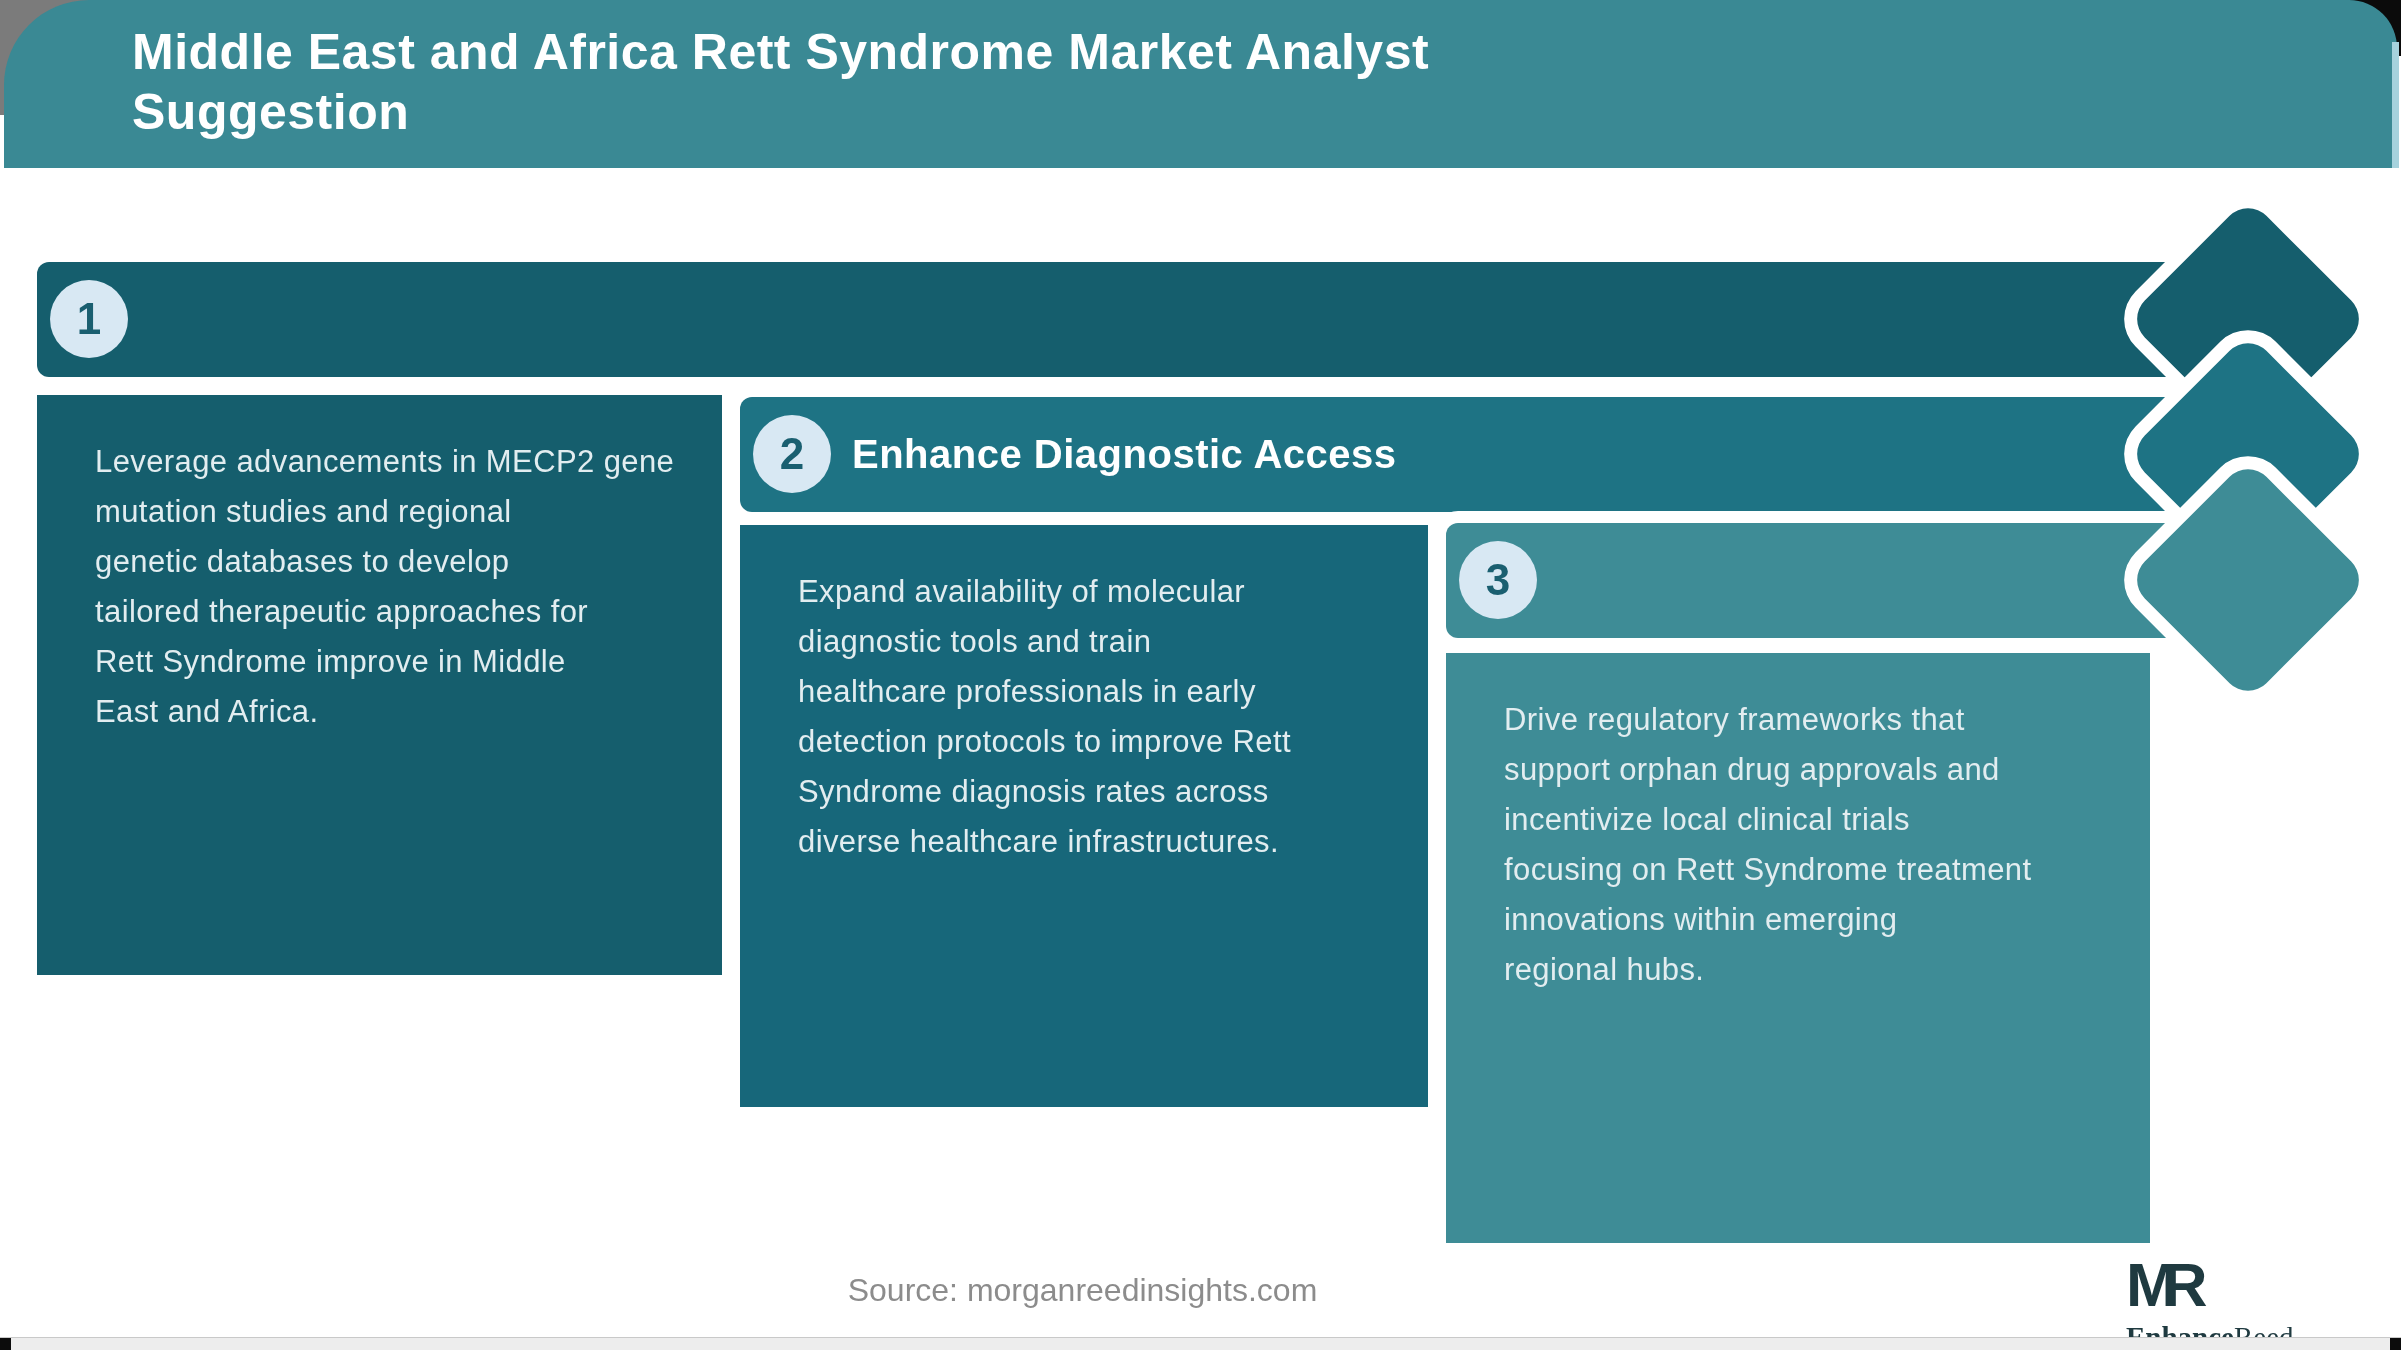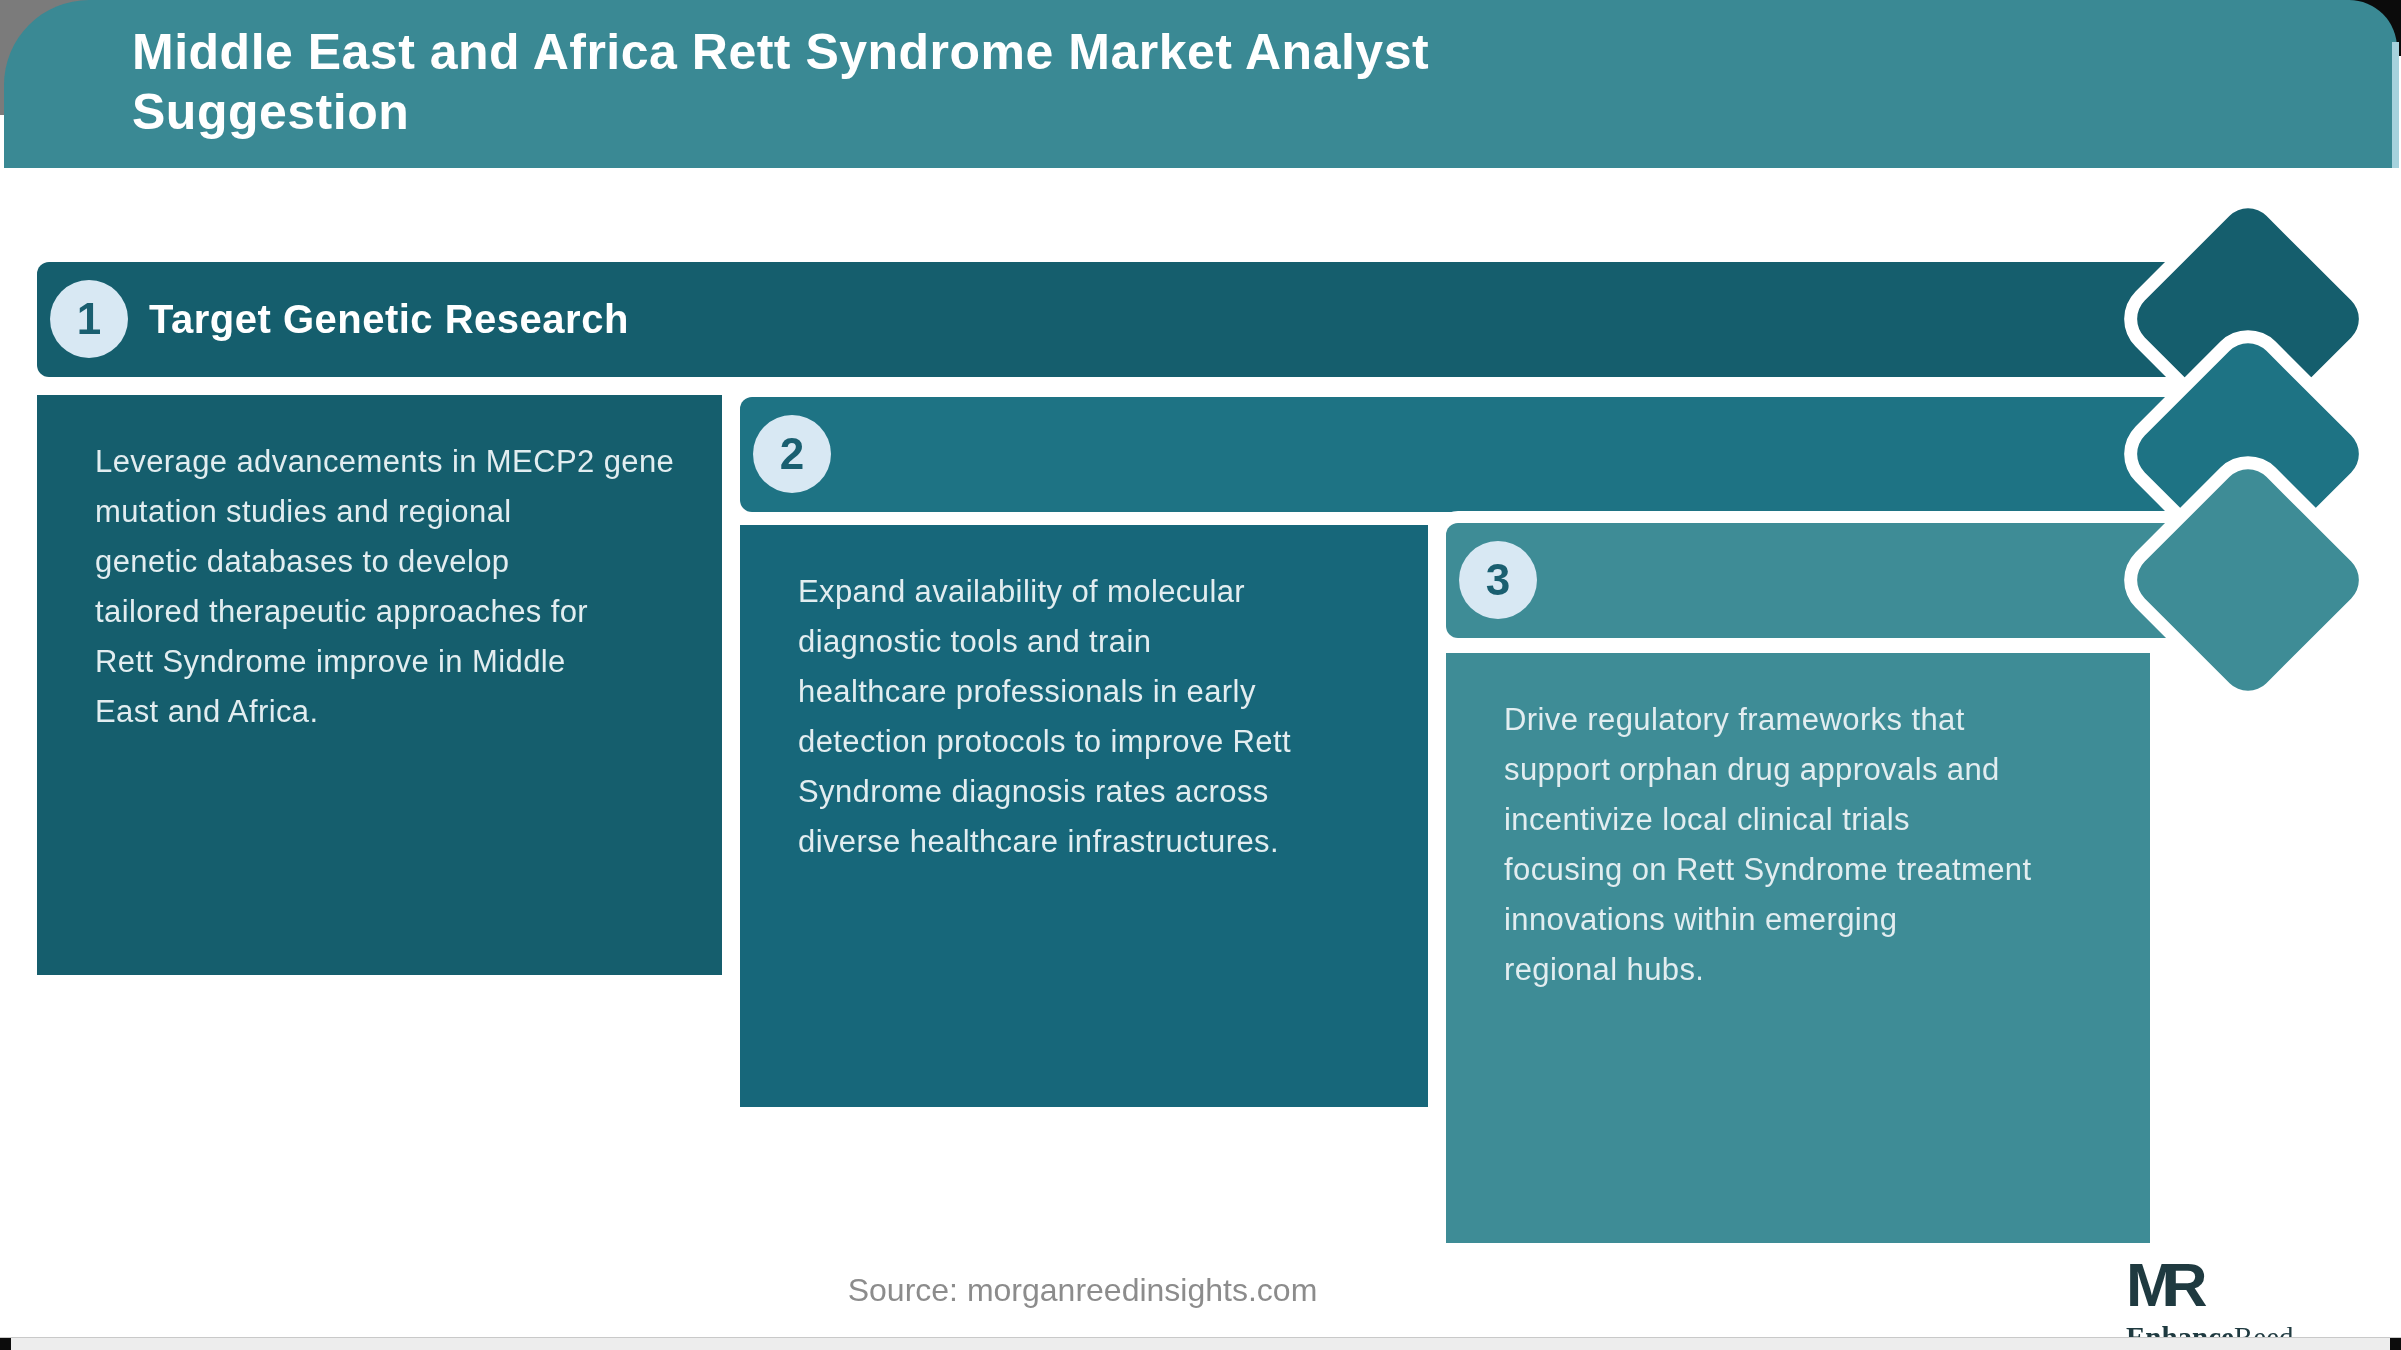--- a/index.html
+++ b/index.html
@@ -91,30 +91,30 @@
   <div class="header">
     <div class="title">Middle East and Africa Rett Syndrome Market Analyst
 Suggestion</div>
   </div>
 
   <div class="arrow arrow1">
     <div class="bar c1" style="left:37px; top:262px; width:2223px;">
       <div class="num-circle">
         <span>1</span>
       </div>
-      <div class="bar-label">Target Genetic Research</div>
     </div>
     <div class="diamond c1" style="left:2162px; top:233px;"></div>
   </div>
 
   <div class="arrow arrow2">
     <div class="bar c2bar" style="left:740px; top:397px; width:1520px;">
       <div class="num-circle">
         <span>2</span>
       </div>
+      <div class="bar-label">Enhance Diagnostic Access</div>
     </div>
     <div class="diamond c2bar" style="left:2162px; top:368px;"></div>
   </div>
 
   <div class="arrow arrow3">
     <div class="bar c3" style="left:1446px; top:523px; width:814px;">
       <div class="num-circle">
         <span>3</span>
       </div>
     </div>

